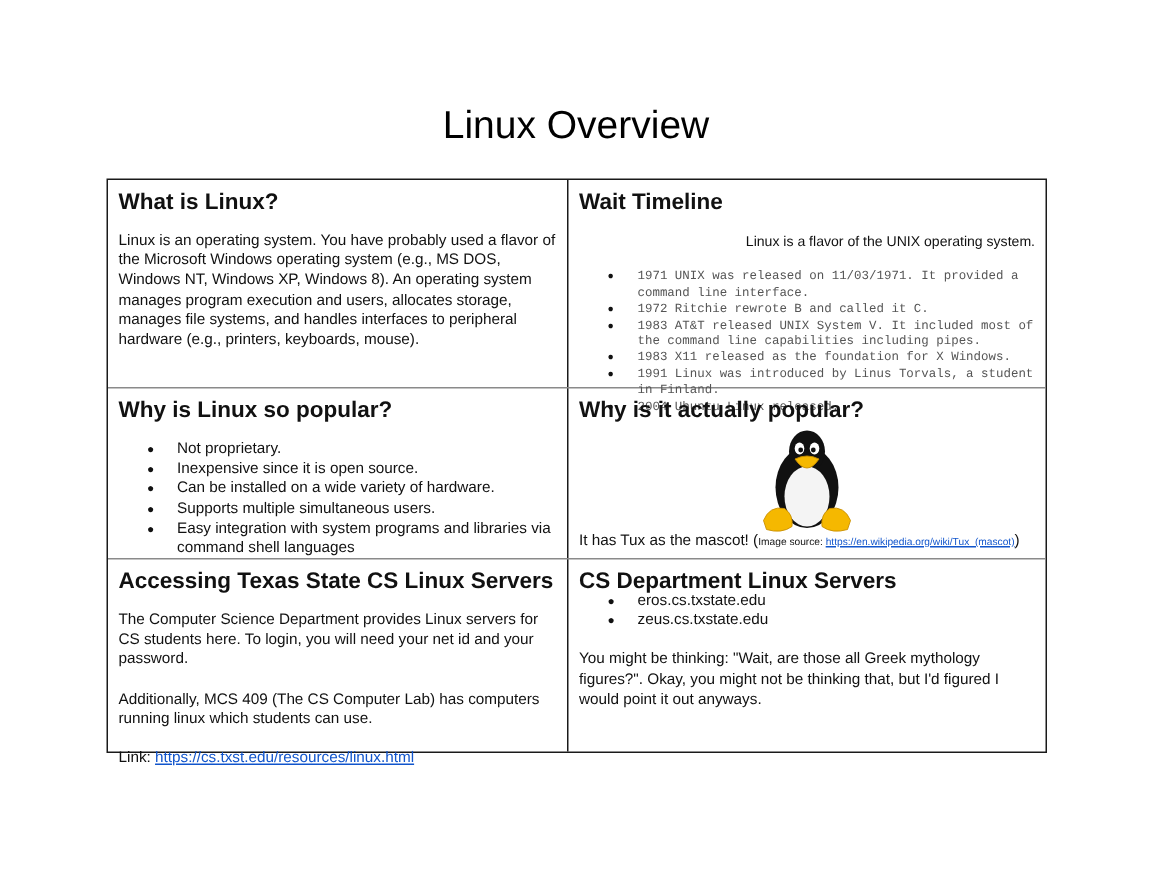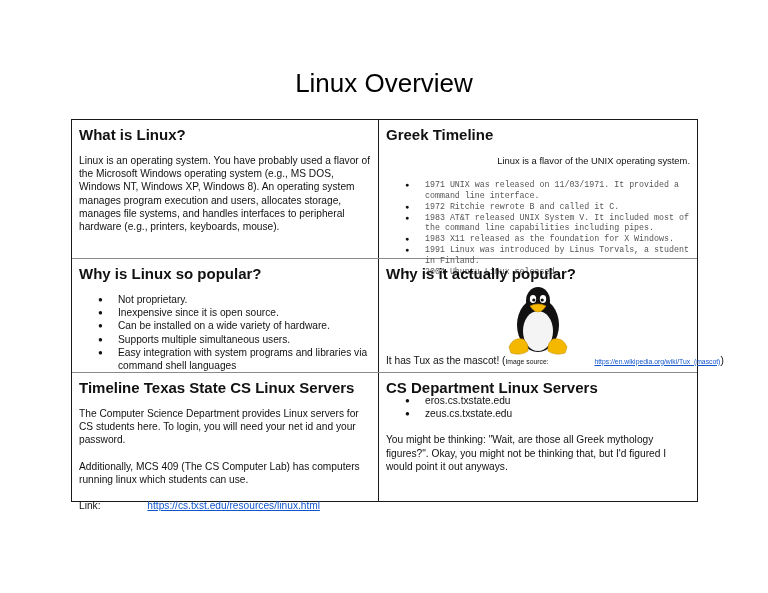--- a/index.html
+++ b/index.html
@@ -96,21 +96,20 @@
       font-family: "Liberation Mono", monospace;
       font-size: 8.3px;
       line-height: 10.8px;
       color: #555;
     }
     ul.mono li .dot { color: #111; font-size: 7px; }
     ul.popular { margin-top: 0; }
     ul.servers { margin-bottom: 13px; }
     a.link {
       color: #1155cc;
-      margin-left: 44px;
     }
     .tux-wrap {
       position: absolute;
       left: 124px;
       top: 26px;
       width: 70px;
       height: 72px;
     }
     .tux-caption {
       position: absolute;
@@ -132,21 +131,21 @@
   <div class="vdiv"></div>
   <div class="hdiv" style="top:138px;"></div>
   <div class="hdiv" style="top:252px;"></div>
 
   <div class="cell c-left r1">
     <div class="cell-heading">What is Linux?</div>
     <div class="para">Linux is an operating system. You have probably used a flavor of the Microsoft Windows operating system (e.g., MS DOS, Windows NT, Windows XP, Windows 8). An operating system manages program execution and users, allocates storage, manages file systems, and handles interfaces to peripheral hardware (e.g., printers, keyboards, mouse).</div>
   </div>
 
   <div class="cell c-right r1">
-    <div class="cell-heading">Greek Timeline</div>
+    <div class="cell-heading">Wait Timeline</div>
     <div class="para para-small-gap">Linux is a flavor of the UNIX operating system.</div>
     <ul class="bullets mono">
       <li><span class="dot">●</span><span>1971 UNIX was released on 11/03/1971. It provided a command line interface.</span></li>
       <li><span class="dot">●</span><span>1972 Ritchie rewrote B and called it C.</span></li>
       <li><span class="dot">●</span><span>1983 AT&amp;T released UNIX System V. It included most of the command line capabilities including pipes.</span></li>
       <li><span class="dot">●</span><span>1983 X11 released as the foundation for X Windows.</span></li>
       <li><span class="dot">●</span><span>1991 Linux was introduced by Linus Torvals, a student in Finland.</span></li>
       <li><span class="dot">●</span><span>2004 Ubuntu Linux released.</span></li>
     </ul>
   </div>
@@ -183,21 +182,21 @@
         <path d="M6 62 Q10 52 20 54 Q26 58 25 66 Q18 71 8 68 Z" fill="#f5b800" stroke="#c98e00" stroke-width="0.6"></path>
         <path d="M64 62 Q60 52 50 54 Q44 58 45 66 Q52 71 62 68 Z" fill="#f5b800" stroke="#c98e00" stroke-width="0.6"></path>
       </svg>
     </div>
     <div class="tux-caption">
       <span>It has Tux as the mascot! </span><span>(</span><span class="small-src">Image source: </span><span class="small-src"><a class="link" href="#">https://en.wikipedia.org/wiki/Tux_(mascot)</a></span><span>)</span>
     </div>
   </div>
 
   <div class="cell c-left r3">
-    <div class="cell-heading">Timeline Texas State CS Linux Servers</div>
+    <div class="cell-heading">Accessing Texas State CS Linux Servers</div>
     <div class="para">The Computer Science Department provides Linux servers for CS students here. To login, you will need your net id and your password.</div>
     <div class="para">Additionally, MCS 409 (The CS Computer Lab) has computers running linux which students can use.</div>
     <div class="para"><span>Link: </span><a class="link" href="#">https://cs.txst.edu/resources/linux.html</a></div>
   </div>
 
   <div class="cell c-right r3">
     <div class="cell-heading c-right-heading">CS Department Linux Servers</div>
     <ul class="bullets servers">
       <li><span class="dot">●</span><span>eros.cs.txstate.edu</span></li>
       <li><span class="dot">●</span><span>zeus.cs.txstate.edu</span></li>

